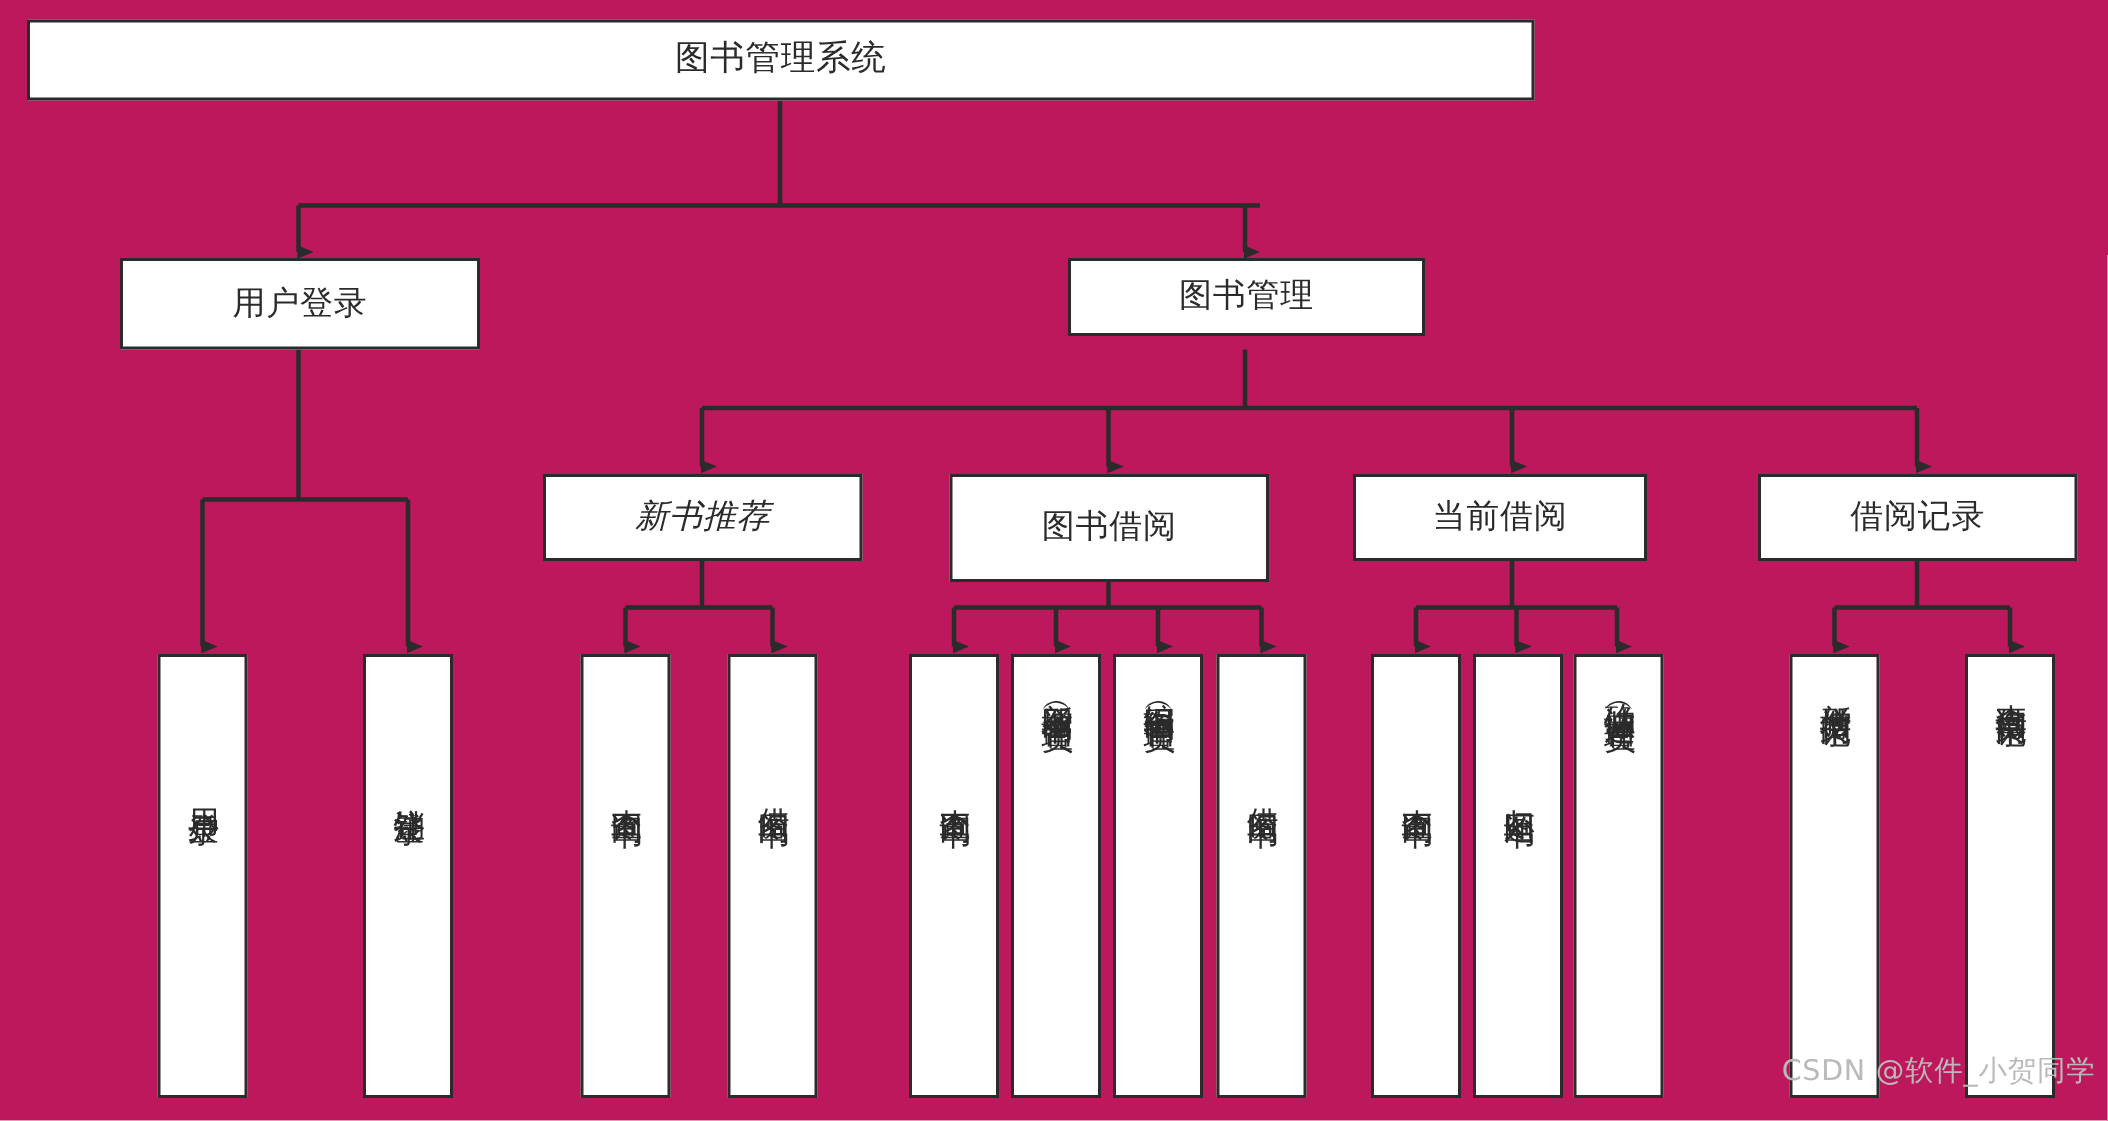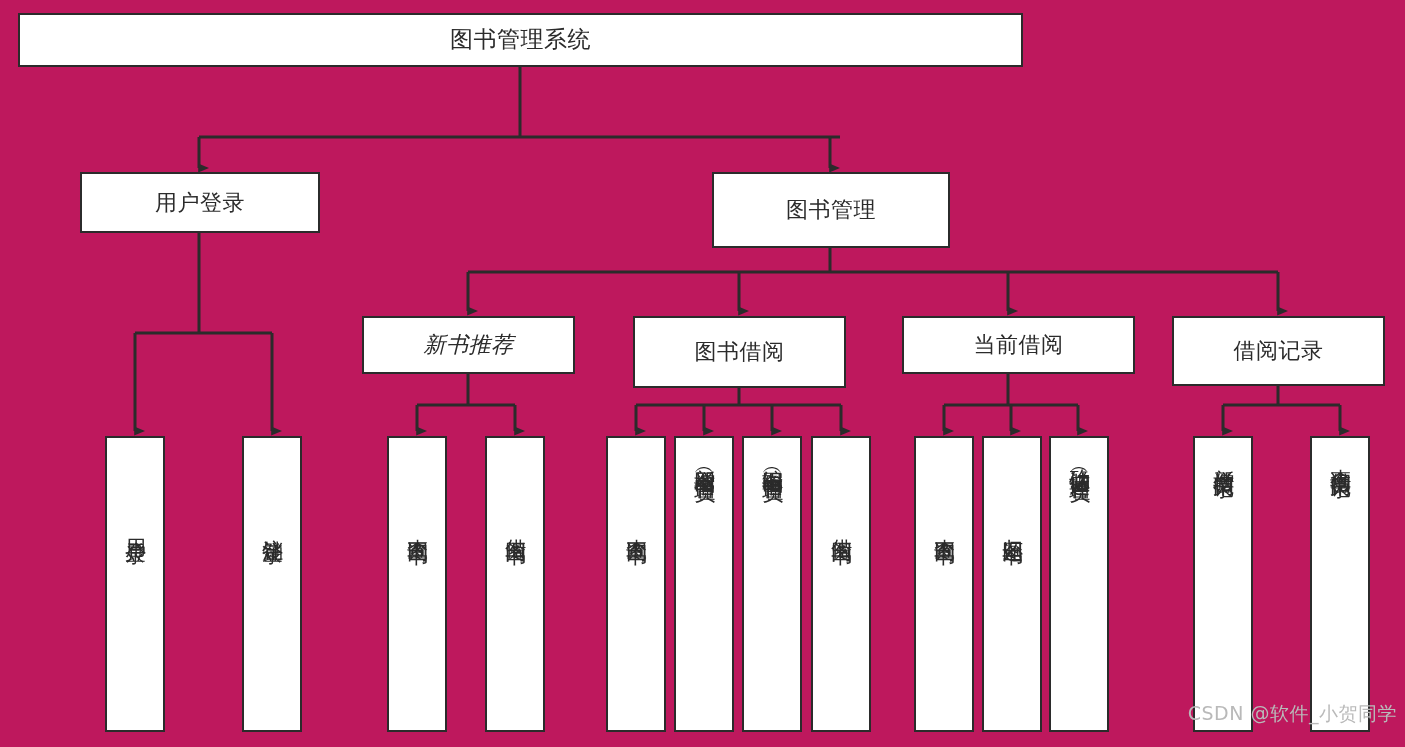--- a/index.html
+++ b/index.html
@@ -133,34 +133,34 @@
     </g>
   </svg>
 
   <div class="node node-root" style="left:18px; top:13px; width:1005px; height:54px;">
     <span class="node-label">图书管理系统</span>
   </div>
 
   <div class="node node-level1" style="left:80px; top:172px; width:240px; height:61px;">
     <span class="node-label">用户登录</span>
   </div>
-  <div class="node node-level1" style="left:712px; top:172px; width:238px; height:76px;">
+  <div class="node node-level1" style="left:712px; top:172px; width:238px; height:52px;">
     <span class="node-label">图书管理</span>
   </div>
 
   <div class="node node-level2" style="left:362px; top:316px; width:213px; height:58px;font-style:italic;">
     <span class="node-label">新书推荐</span>
   </div>
   <div class="node node-level2" style="left:633px; top:316px; width:213px; height:72px;">
     <span class="node-label">图书借阅</span>
   </div>
-  <div class="node node-level2" style="left:902px; top:316px; width:233px; height:58px;">
+  <div class="node node-level2" style="left:902px; top:316px; width:196px; height:58px;">
     <span class="node-label">当前借阅</span>
   </div>
-  <div class="node node-level2" style="left:1172px; top:316px; width:213px; height:70px;">
+  <div class="node node-level2" style="left:1172px; top:316px; width:213px; height:58px;">
     <span class="node-label">借阅记录</span>
   </div>
 
   <div class="node node-leaf leaf-mid" style="left:105px; top:436px; width:60px; height:296px;">
     <span class="node-label">用户登录</span>
   </div>
   <div class="node node-leaf leaf-mid" style="left:242px; top:436px; width:60px; height:296px;">
     <span class="node-label">注销登录</span>
   </div>
 

